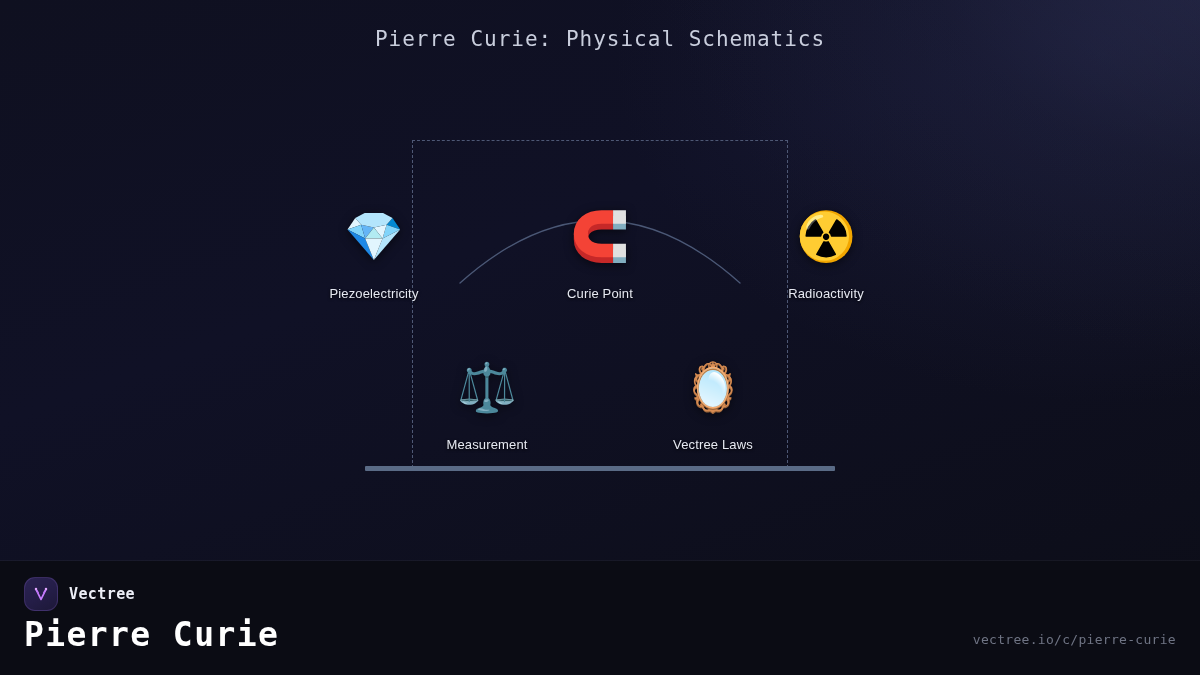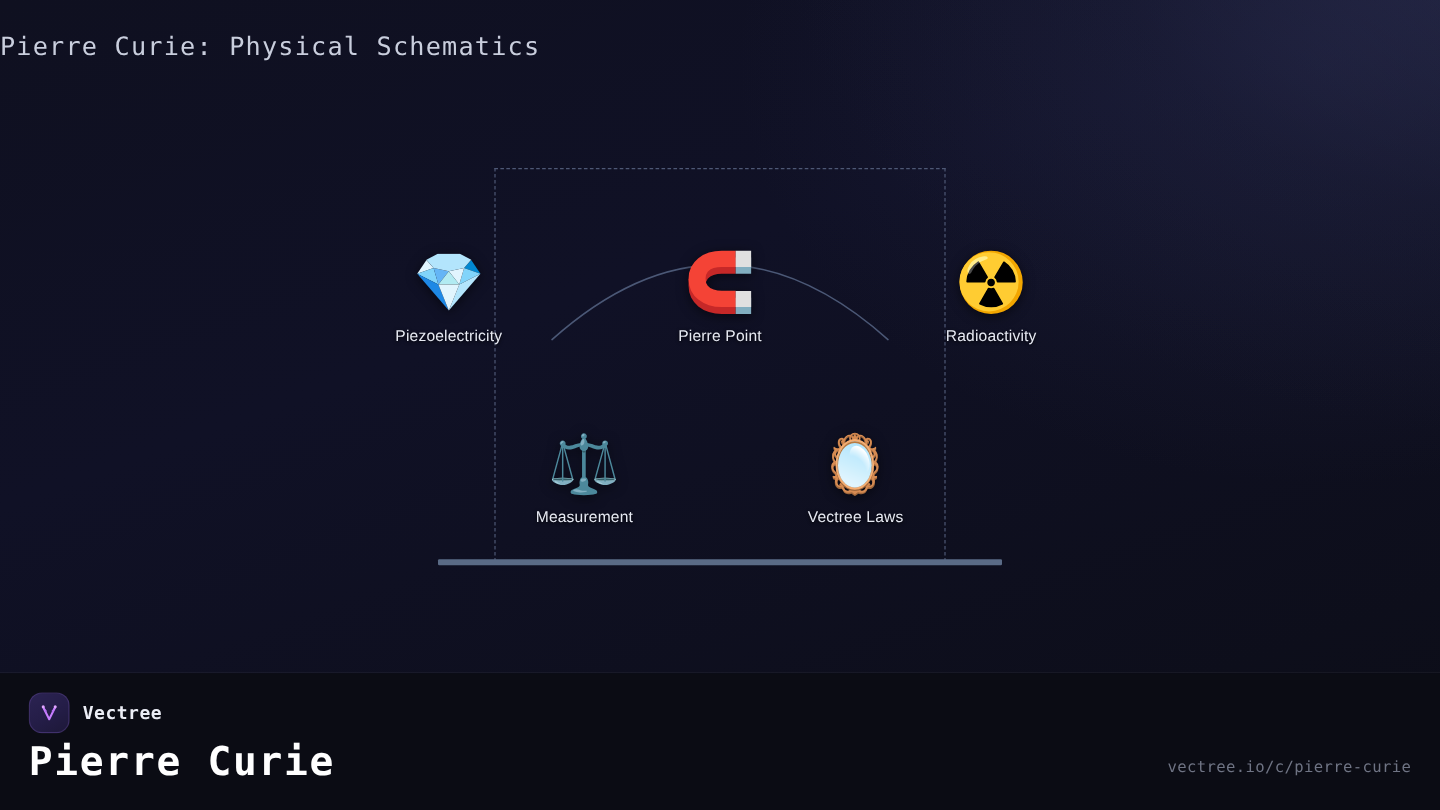--- a/index.html
+++ b/index.html
@@ -19,21 +19,21 @@
       radial-gradient(900px 620px at 108% -12%, rgba(60,64,104,0.42) 0%, rgba(38,41,72,0.16) 42%, rgba(14,15,26,0) 72%),
       radial-gradient(700px 500px at 92% 8%, rgba(48,52,92,0.30) 0%, rgba(14,15,26,0) 70%),
       linear-gradient(160deg, #0f1020 0%, #101126 38%, #0c0d17 100%);
     overflow:hidden;
   }
 
   
   #title {
     position:absolute;
     left:0; right:0; top:27px;
-    text-align:left;
+    text-align:center;
     font-family:"DejaVu Sans Mono","Liberation Mono",monospace;
     font-size:21px;
     letter-spacing:1.0px;
     color:#c9cedd;
     white-space:nowrap;
   }
 
   
   #schematic {
     position:absolute;
@@ -79,21 +79,21 @@
   }
   .node .glyph {
     font-size:48px;
     line-height:56px;
     font-family:"DejaVu Sans", sans-serif;
     display:block;
     filter: drop-shadow(0 2px 5px rgba(0,0,0,0.55));
   }
   .node .node-label {
     display:block;
-    margin-top:8px;
+    margin-top:22px;
     font-size:13px;
     color:#e6e9f2;
     letter-spacing:0.15px;
     text-shadow:0 1px 3px rgba(0,0,0,0.85);
   }
 
   #node-0 { left:374px; top:208px; }
   #node-1 { left:600px; top:208px; }
   #node-2 { left:826px; top:208px; }
   #node-3 { left:487px; top:359px; }
@@ -175,21 +175,21 @@
 
     <div id="baseline-bar"></div>
 
     <div class="node" id="node-0">
       <span class="glyph">💎</span>
       <span class="node-label">Piezoelectricity</span>
     </div>
 
     <div class="node" id="node-1">
       <span class="glyph">🧲</span>
-      <span class="node-label">Pierre Point</span>
+      <span class="node-label">Curie Point</span>
     </div>
 
     <div class="node" id="node-2">
       <span class="glyph">☢️</span>
       <span class="node-label">Radioactivity</span>
     </div>
 
     <div class="node" id="node-3">
       <span class="glyph">⚖️</span>
       <span class="node-label">Measurement</span>

